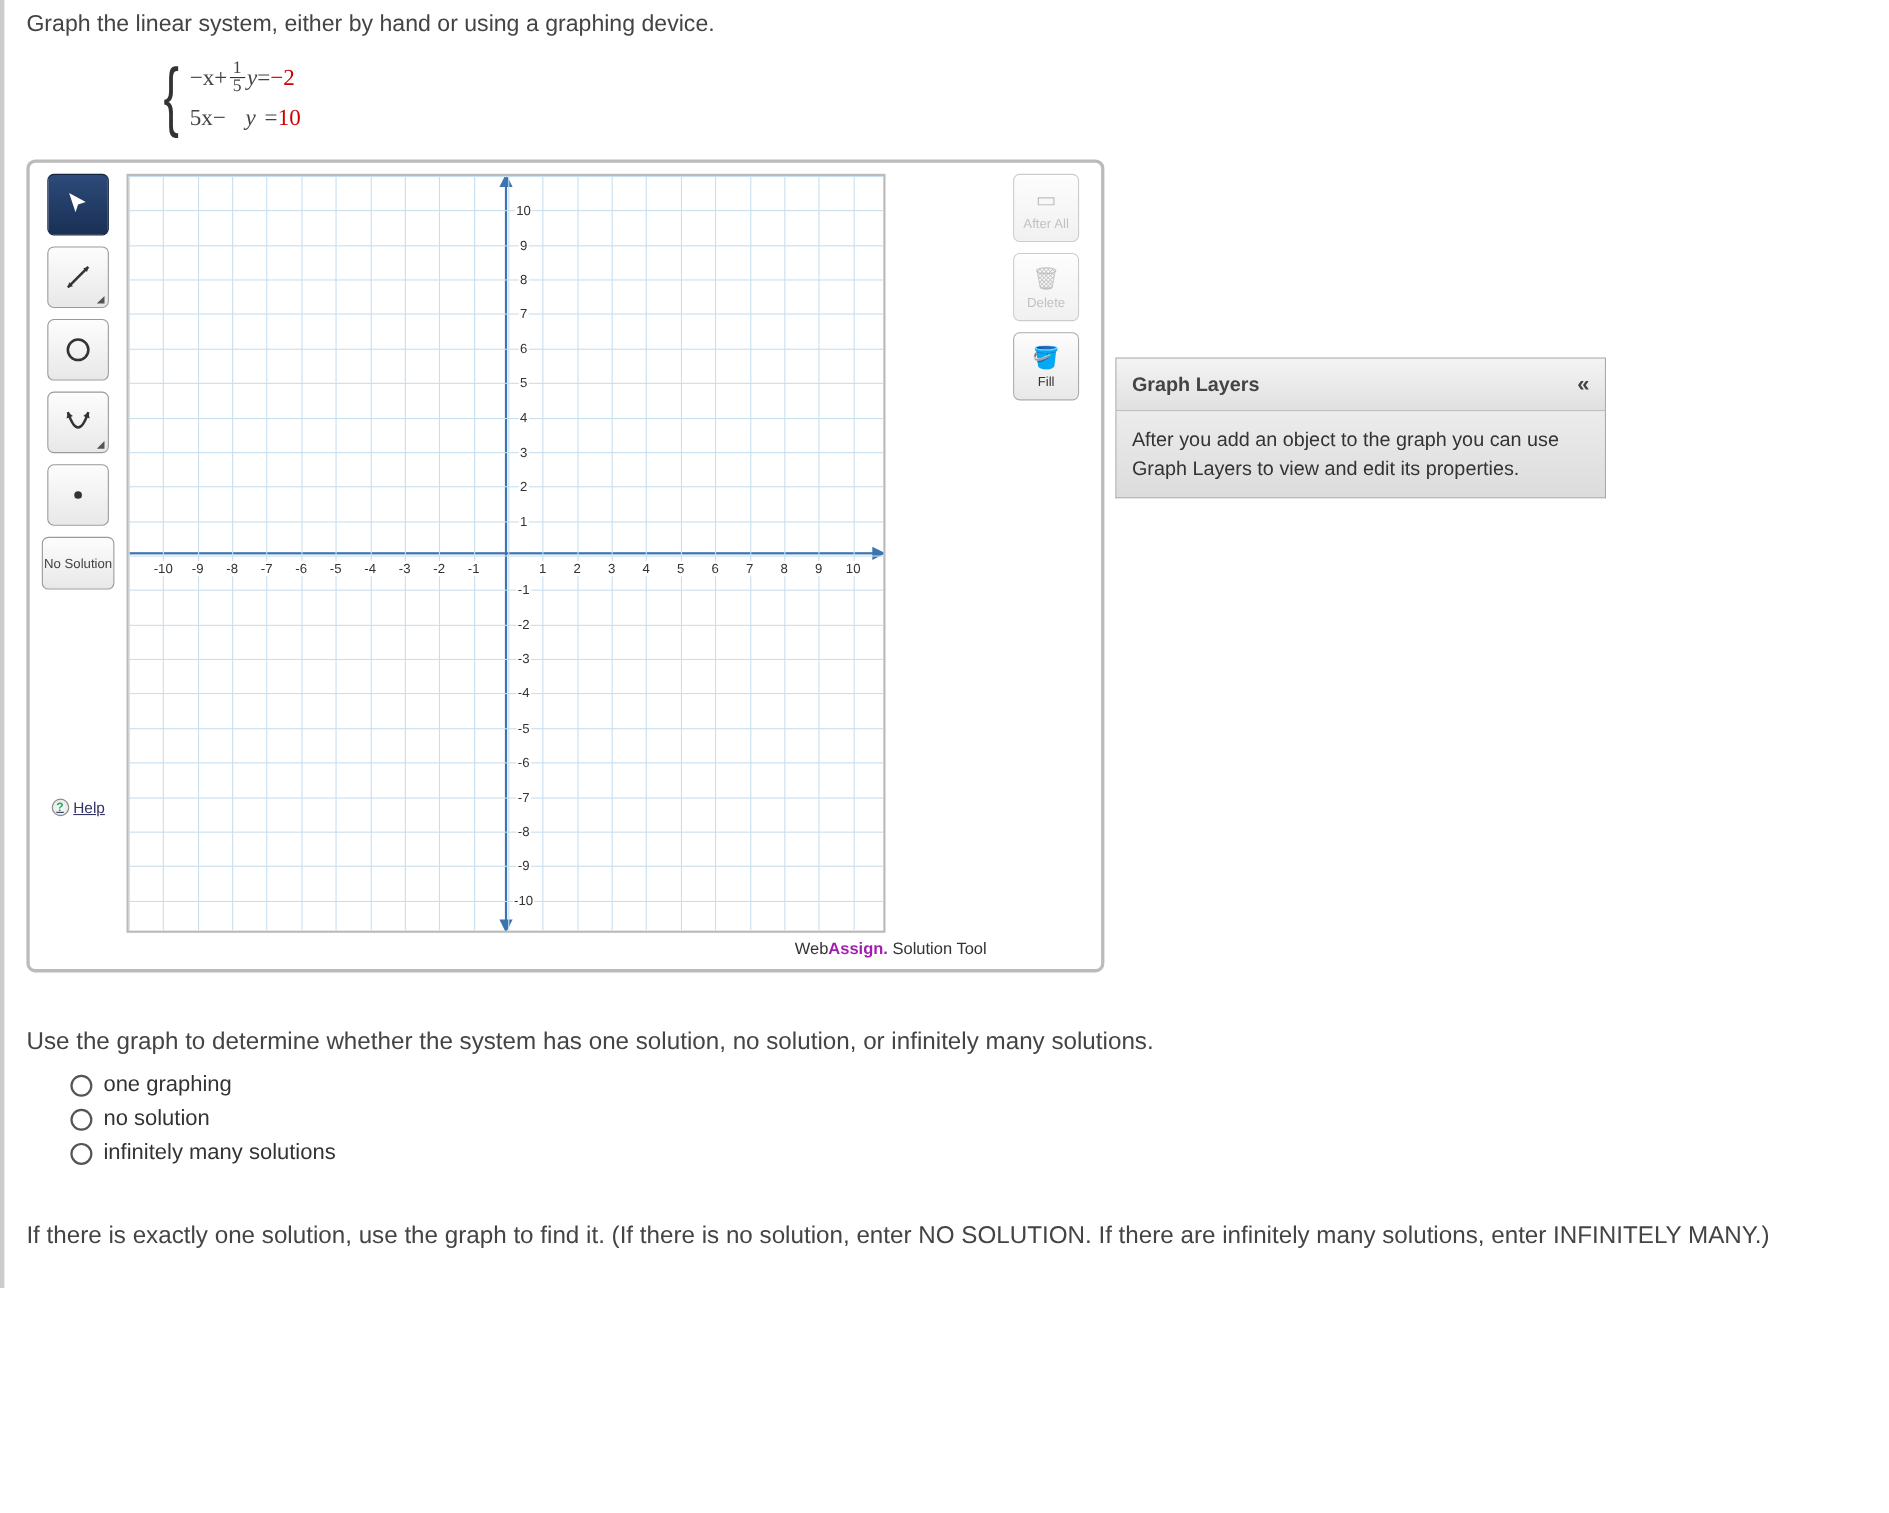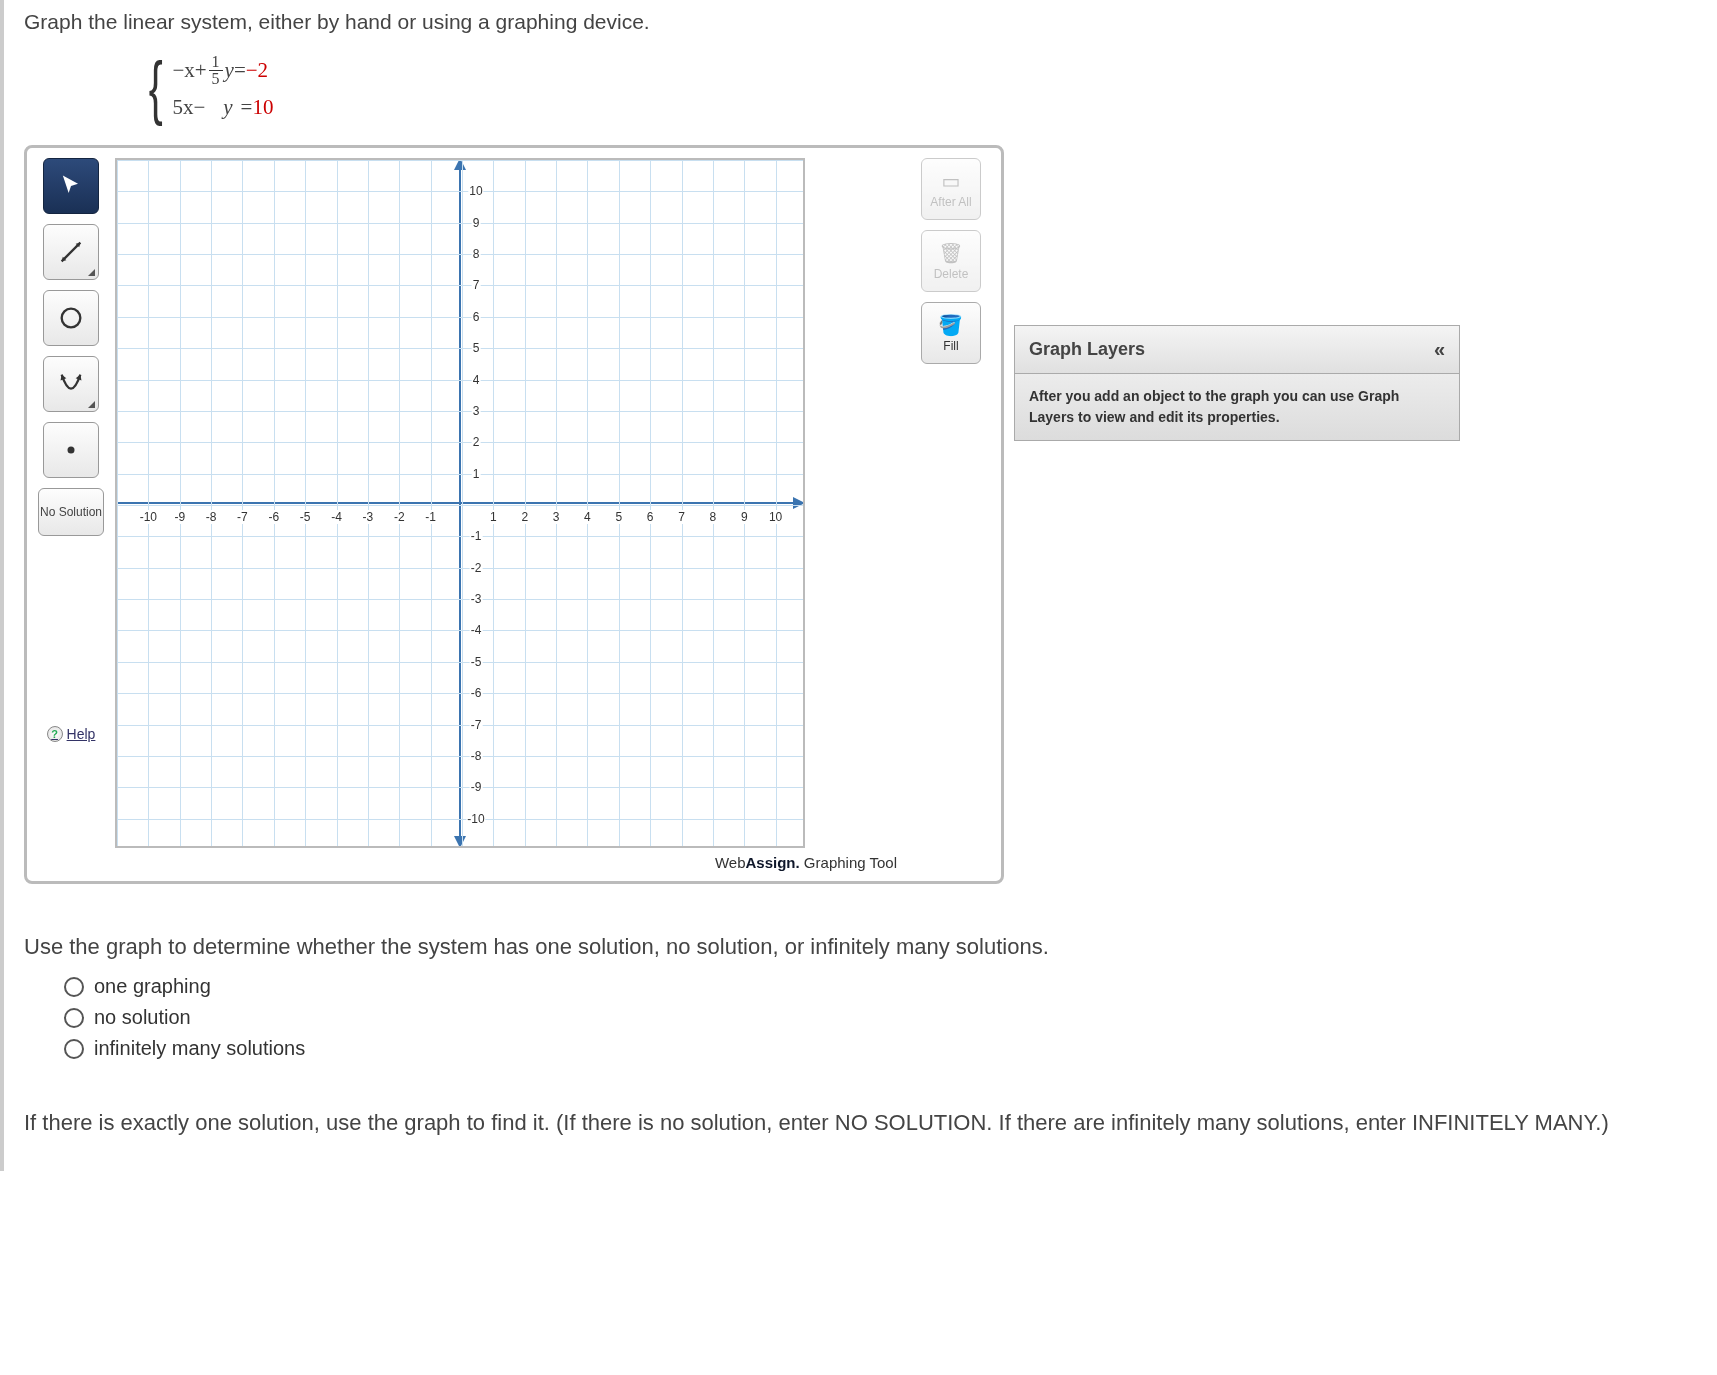--- a/index.html
+++ b/index.html
@@ -148,41 +148,41 @@
   .right-btn .ricon { font-size: 20px; margin-bottom: 2px; }
   .right-btn.enabled { color:#333; }
   .right-btn.disabled { opacity: 0.6; cursor: default; }
 
   .footer-brand {
     text-align: right;
     font-size: 15px;
     padding: 6px 4px 0 0;
     color: #333;
   }
-  .footer-brand b { color: #0f172a; }
+  .footer-brand b { color: #a21caf; }
 
   
   .layers-panel {
     position: absolute;
     left: 990px; top: 180px;
     width: 446px;
   }
   .layers-head {
     background: linear-gradient(#f4f4f4,#e0e0e0);
     border: 1px solid #aaa;
     padding: 12px 14px;
     font-weight: bold; font-size: 18px;
     display:flex; justify-content: space-between; align-items:center;
   }
   .collapse-icon { font-size: 20px; font-weight: bold; cursor:pointer; }
   .layers-body {
     background: linear-gradient(#ececec,#dcdcdc);
     border: 1px solid #aaa; border-top: none;
     padding: 12px 14px;
-    font-size: 14px; color: #333; line-height: 1.5; font-weight: bold;
+    font-size: 18px; color: #333; line-height: 1.5;
   }
 
   .section-text {
     font-size: 22px; color: #444;
     margin: 50px 0 15px 0;
   }
   .radio-group { margin-left: 40px; }
   .radio-row {
     display:flex; align-items:center; gap: 10px;
     margin: 8px 0; font-size: 20px; color:#333;
@@ -358,21 +358,21 @@
               <div class="tick-label" style="left: 359px; top: 250.909px;">3</div>
               <div class="tick-label" style="left: 359px; top: 219.545px;">4</div>
               <div class="tick-label" style="left: 359px; top: 188.182px;">5</div>
               <div class="tick-label" style="left: 359px; top: 156.818px;">6</div>
               <div class="tick-label" style="left: 359px; top: 125.455px;">7</div>
               <div class="tick-label" style="left: 359px; top: 94.0909px;">8</div>
               <div class="tick-label" style="left: 359px; top: 62.7273px;">9</div>
               <div class="tick-label" style="left: 359px; top: 31.3636px;">10</div>
             </div>
           <div class="footer-brand">
-            <span>Web</span><b>Assign.</b><span> Graphing Tool</span>
+            <span>Web</span><b>Assign.</b><span> Solution Tool</span>
           </div>
         </div>
 
         <div class="right-tools">
           <div class="right-btn disabled">
             <span class="ricon">▭</span>
             <span>After All</span>
           </div>
           <div class="right-btn disabled">
             <span class="ricon">🗑</span>

